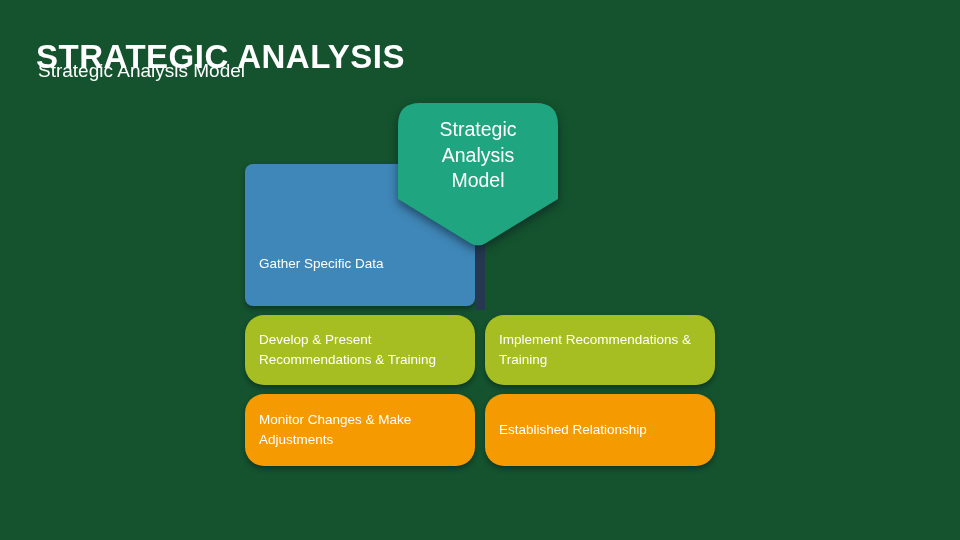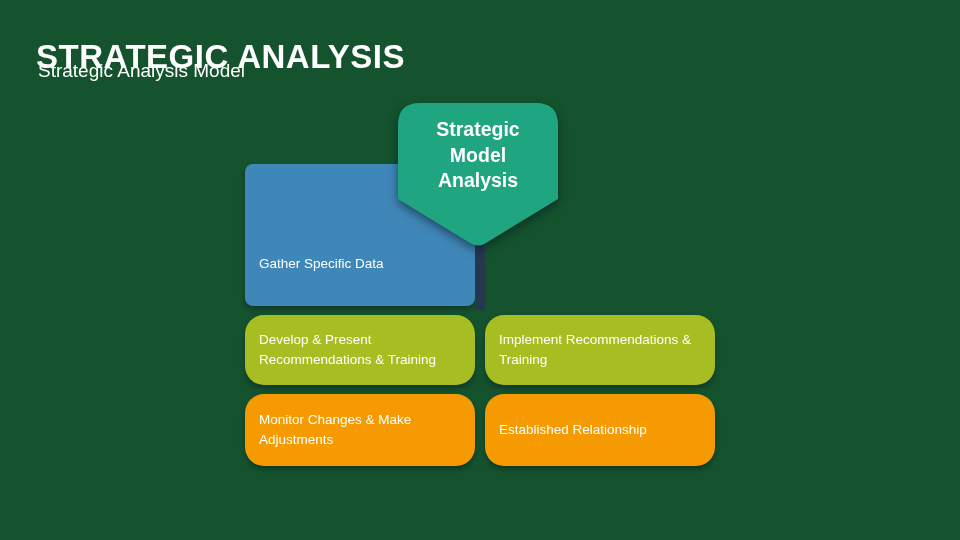--- a/index.html
+++ b/index.html
@@ -121,21 +121,21 @@
     display: block;
   }
   .badge-text {
     position: absolute;
     left: 0;
     top: 14px;
     width: 100%;
     text-align: center;
     color: #ffffff;
     font-size: 19.5px;
-    font-weight: bold;
+    font-weight: normal;
     line-height: 1.32;
     pointer-events: none;
   }
   .badge-text span { display: block; }
 </style>
 </head>
 <body>
 
 <div class="slide">
 
@@ -178,19 +178,19 @@
                  L 138,0
                  Q 160,0 160,22
                  L 160,96
                  L 88,140
                  Q 80,145 72,140
                  L 0,96
                  Z" fill="#1fa57f"></path>
       </svg>
       <div class="badge-text">
         <span>Strategic</span>
+        <span>Analysis</span>
         <span>Model</span>
-        <span>Analysis</span>
       </div>
     </div>
 
   </div>
 </div>
 
 </body></html>

